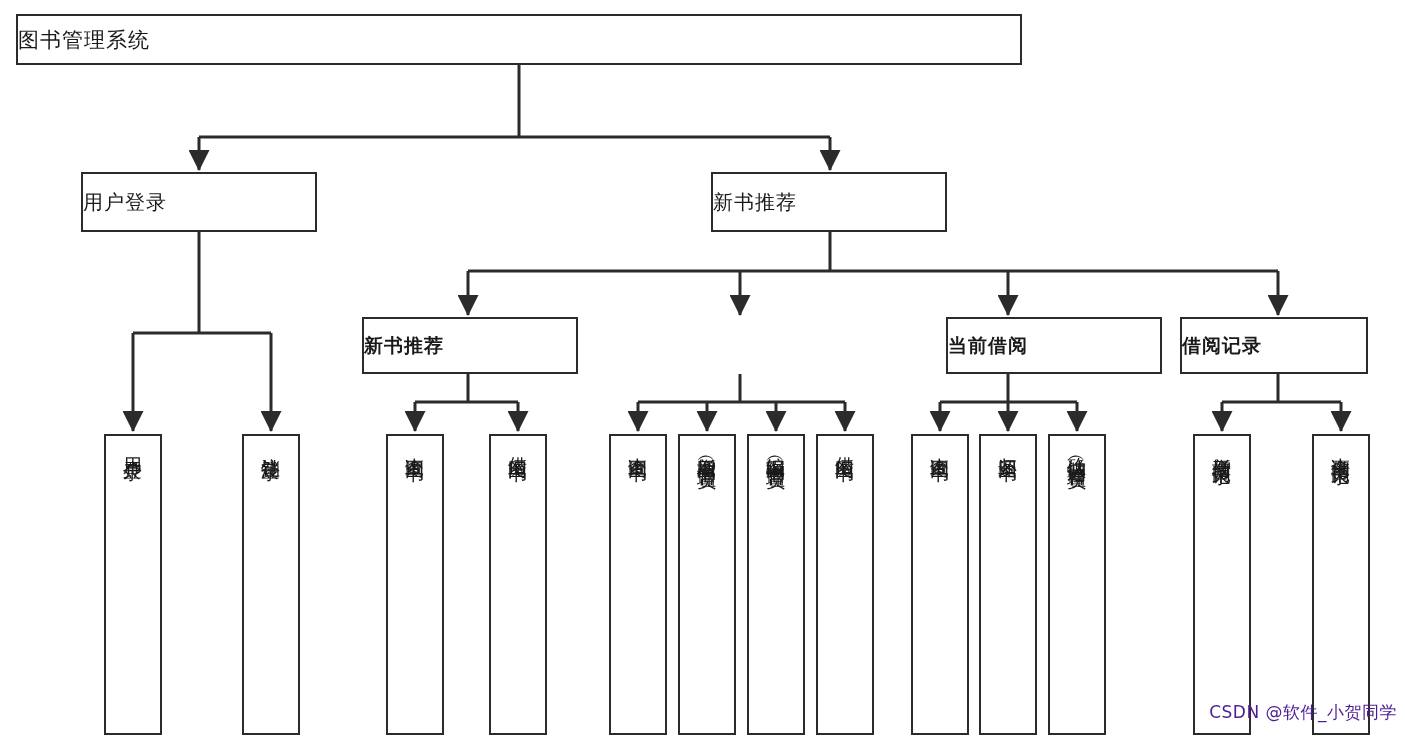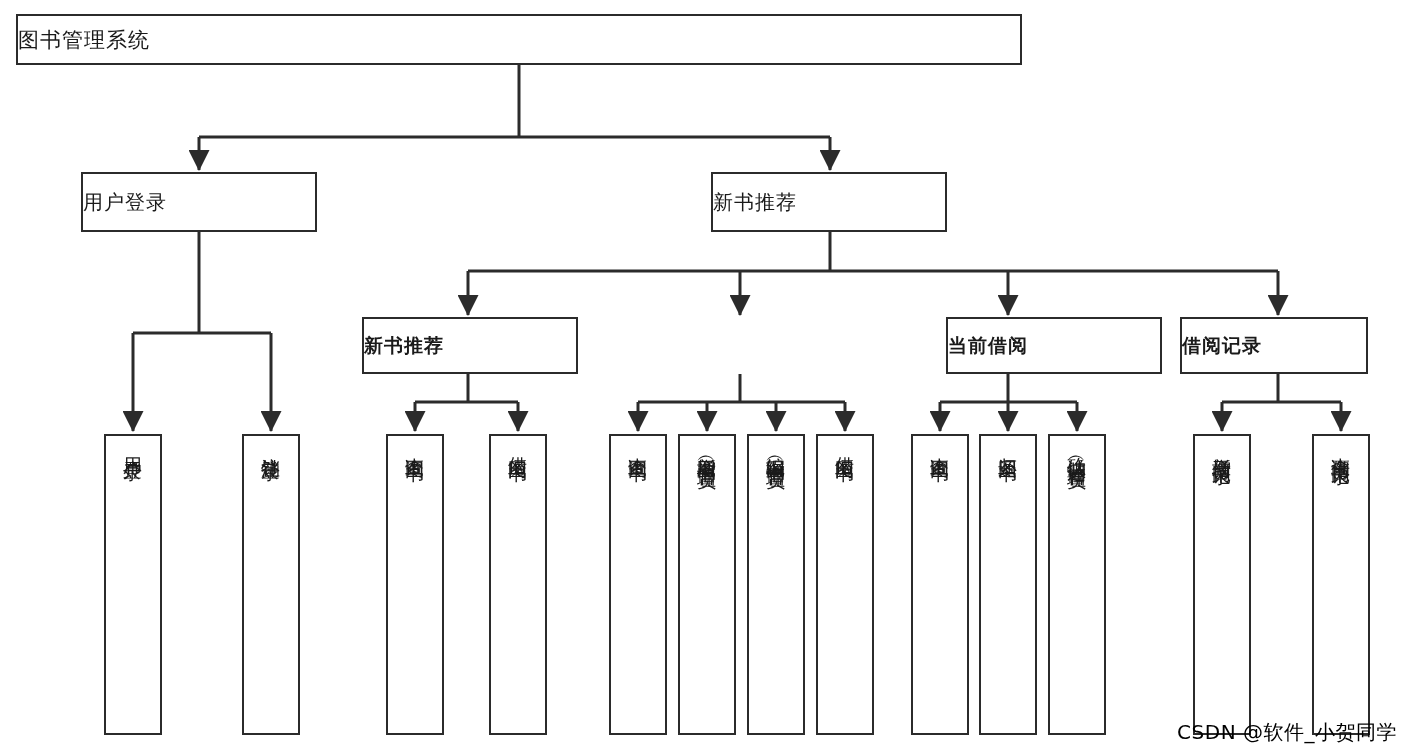--- a/index.html
+++ b/index.html
@@ -61,23 +61,23 @@
     white-space: nowrap;
     display: block;
   }
   .htext {
     white-space: nowrap;
     letter-spacing: 1px;
   }
   #watermark {
     position: absolute;
     right: 8px;
-    bottom: 1px;
-    font-size: 20px;
-    color: #000000;
+    bottom: 23px;
+    font-size: 17px;
+    color: #4c1d95;
     letter-spacing: 0.5px;
     white-space: nowrap;
     z-index: 3;
   }
 </style>
 </head>
 <body>
 
 <div id="canvas">
 

